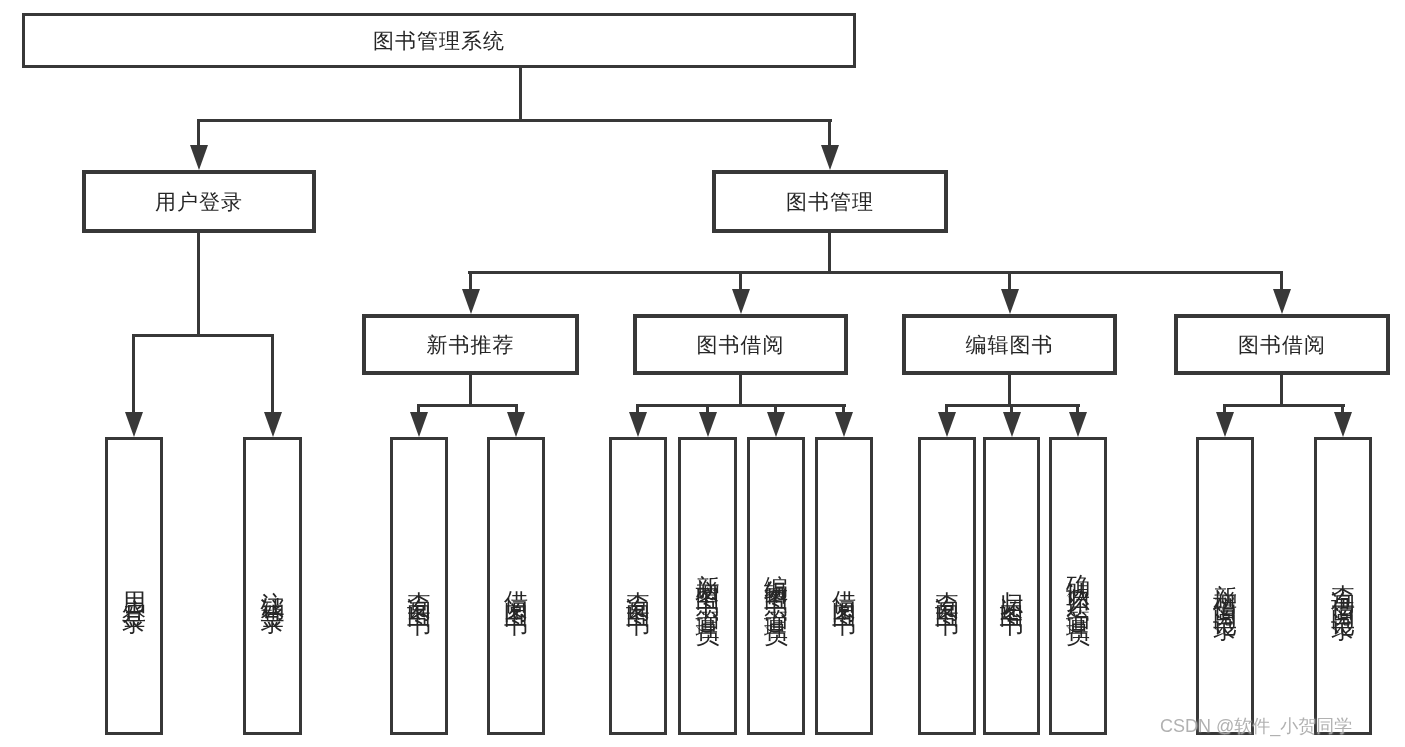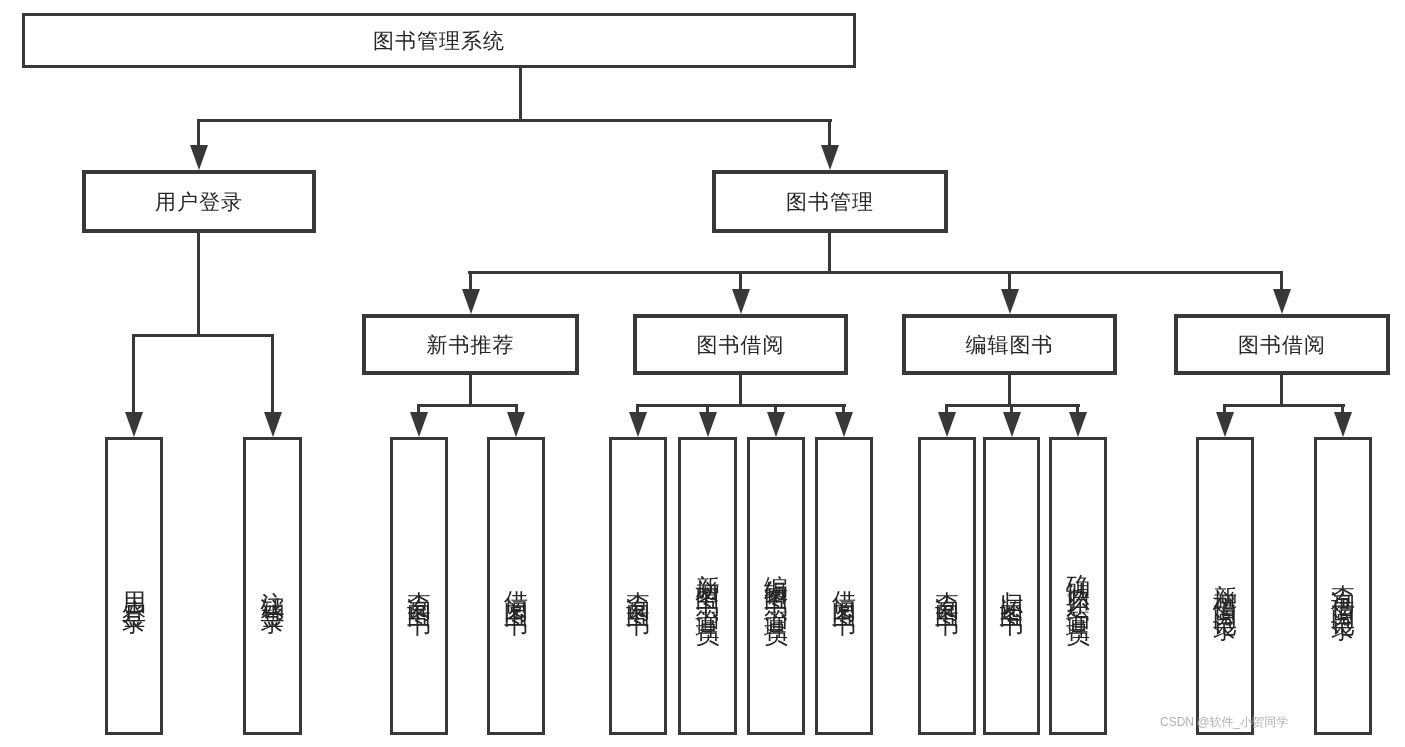--- a/index.html
+++ b/index.html
@@ -43,21 +43,21 @@
   .ah{
     position:absolute;
     width:0;height:0;
     border-left:9px solid transparent;
     border-right:9px solid transparent;
     border-top:25px solid #383838;
   }
   .watermark{
     position:absolute;
     left:1160px;top:714px;
-    font-size:12px;
+    font-size:18px;
     color:rgba(158,158,158,0.8);
     text-shadow:0 0 2px #ffffff;
     white-space:nowrap;
     z-index:5;
   }
 </style>
 </head>
 <body>
 
 <div class="diagram">

